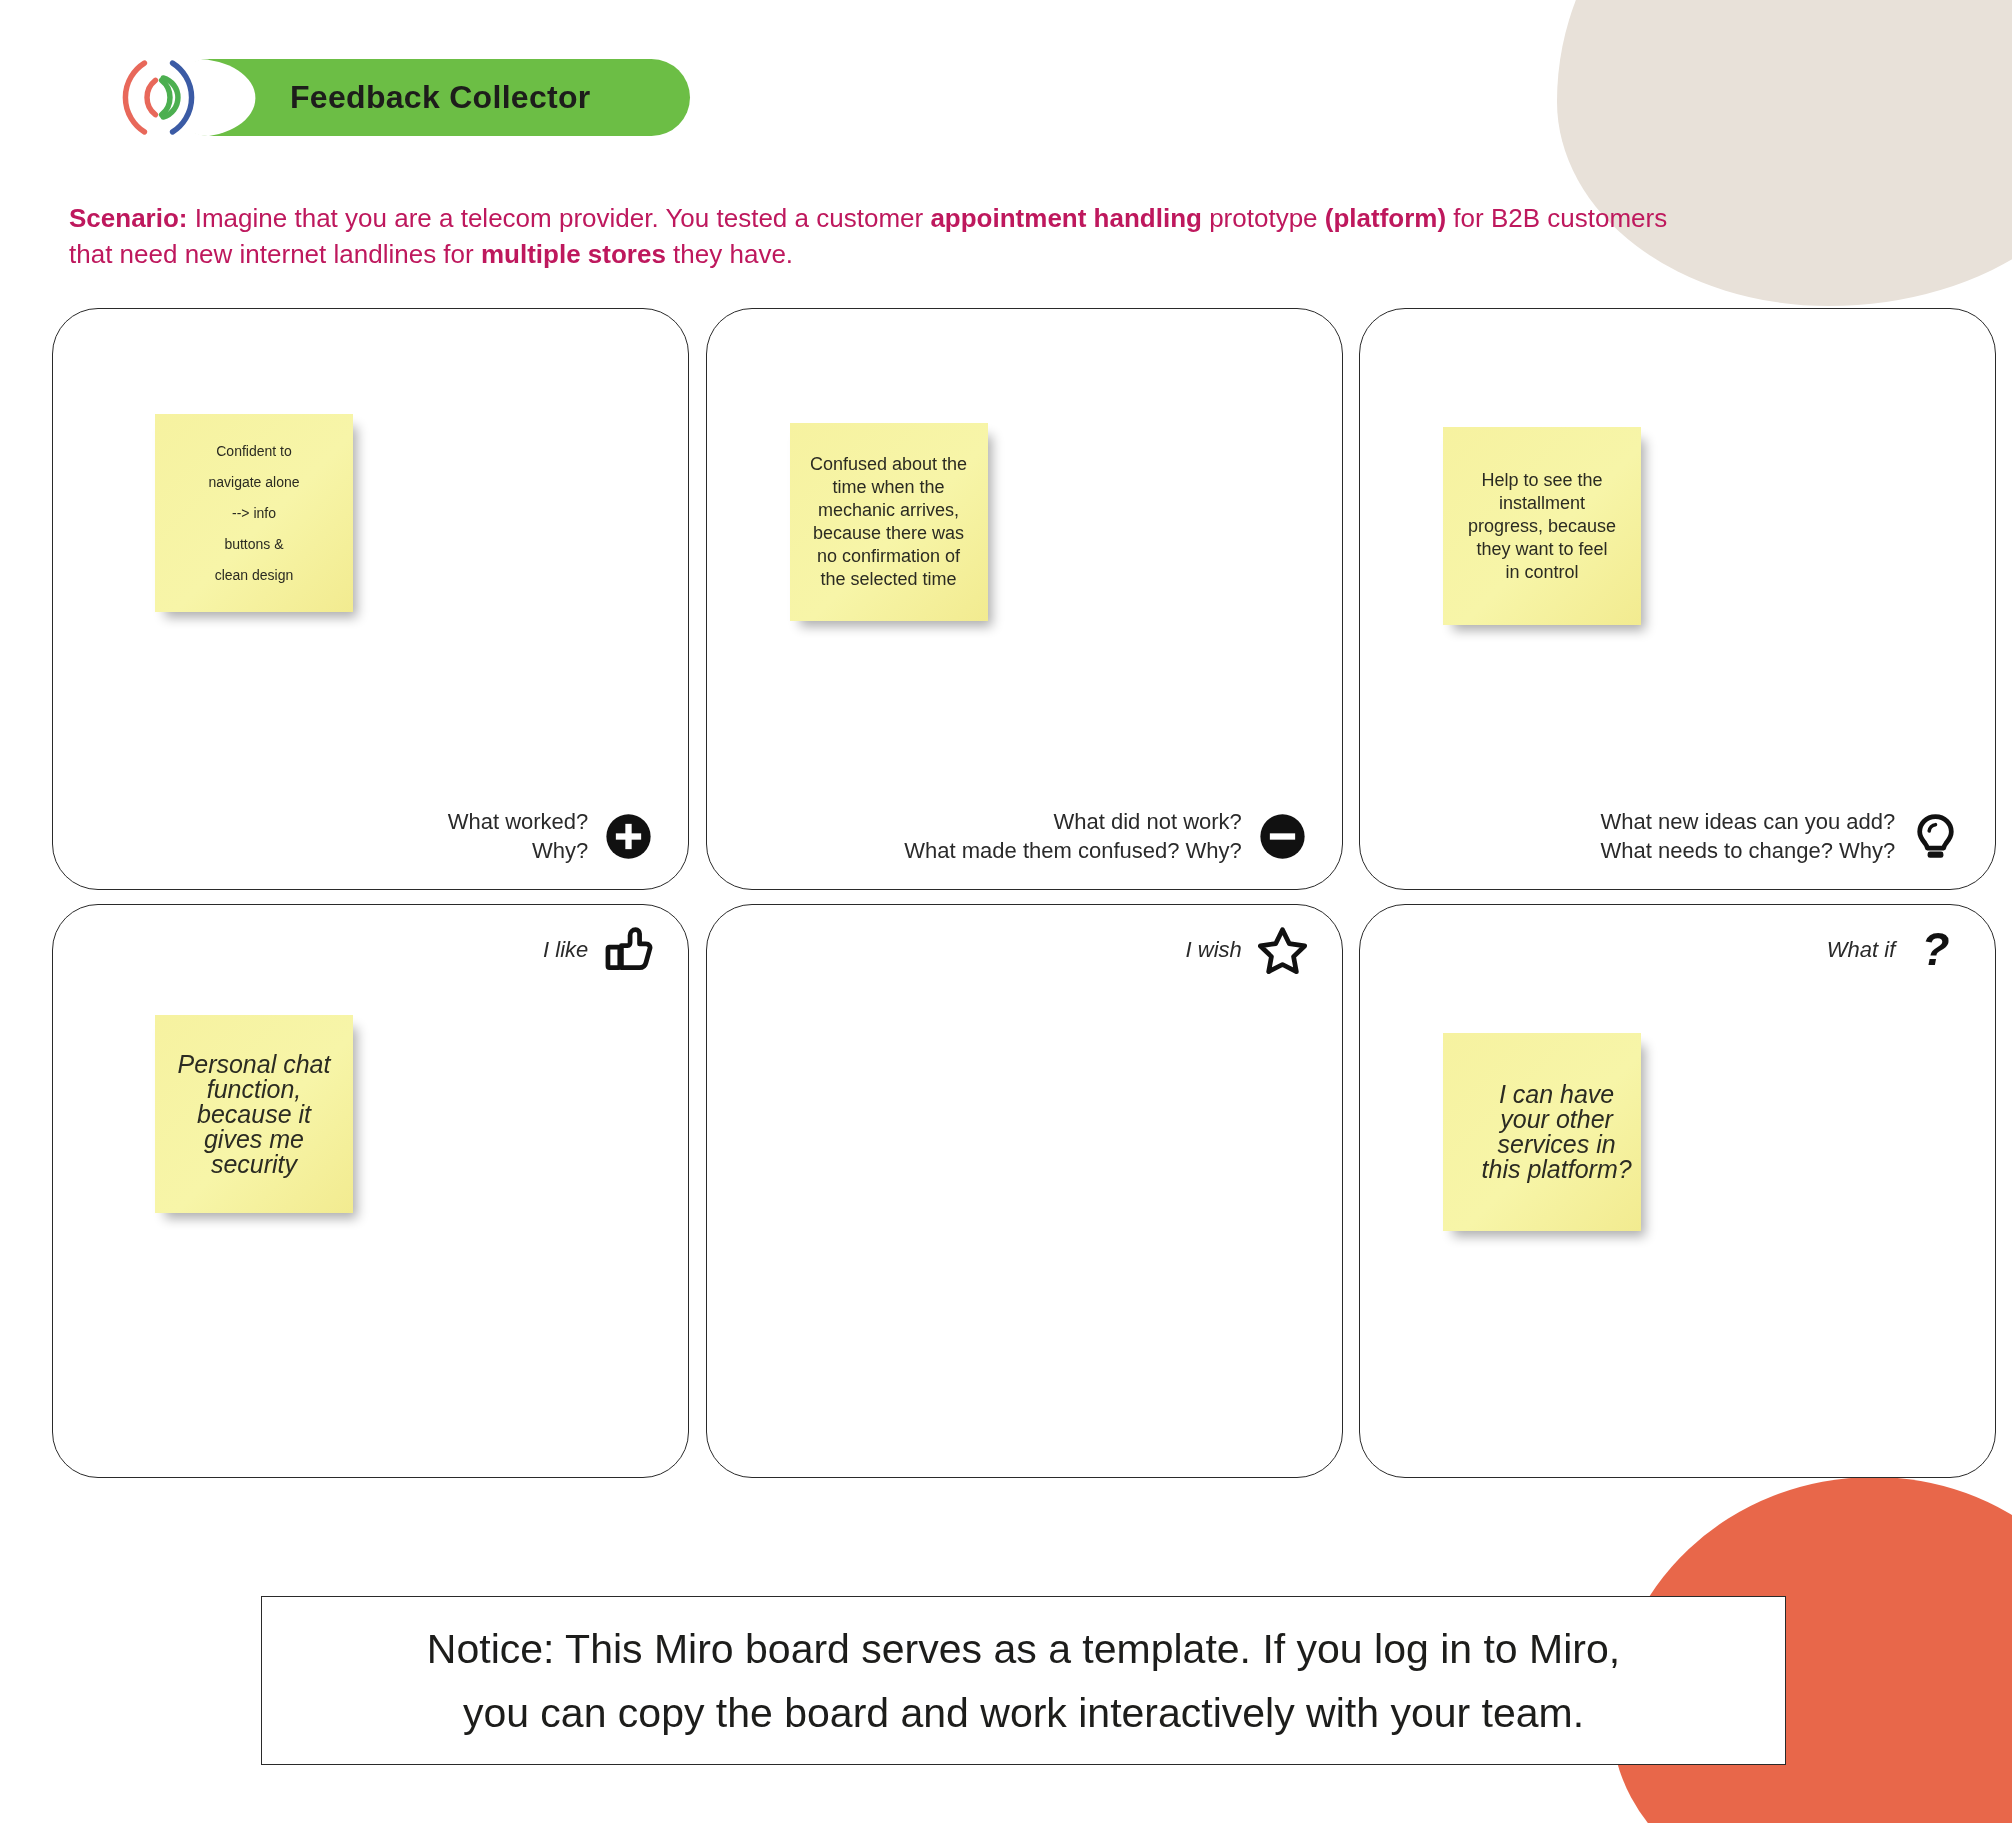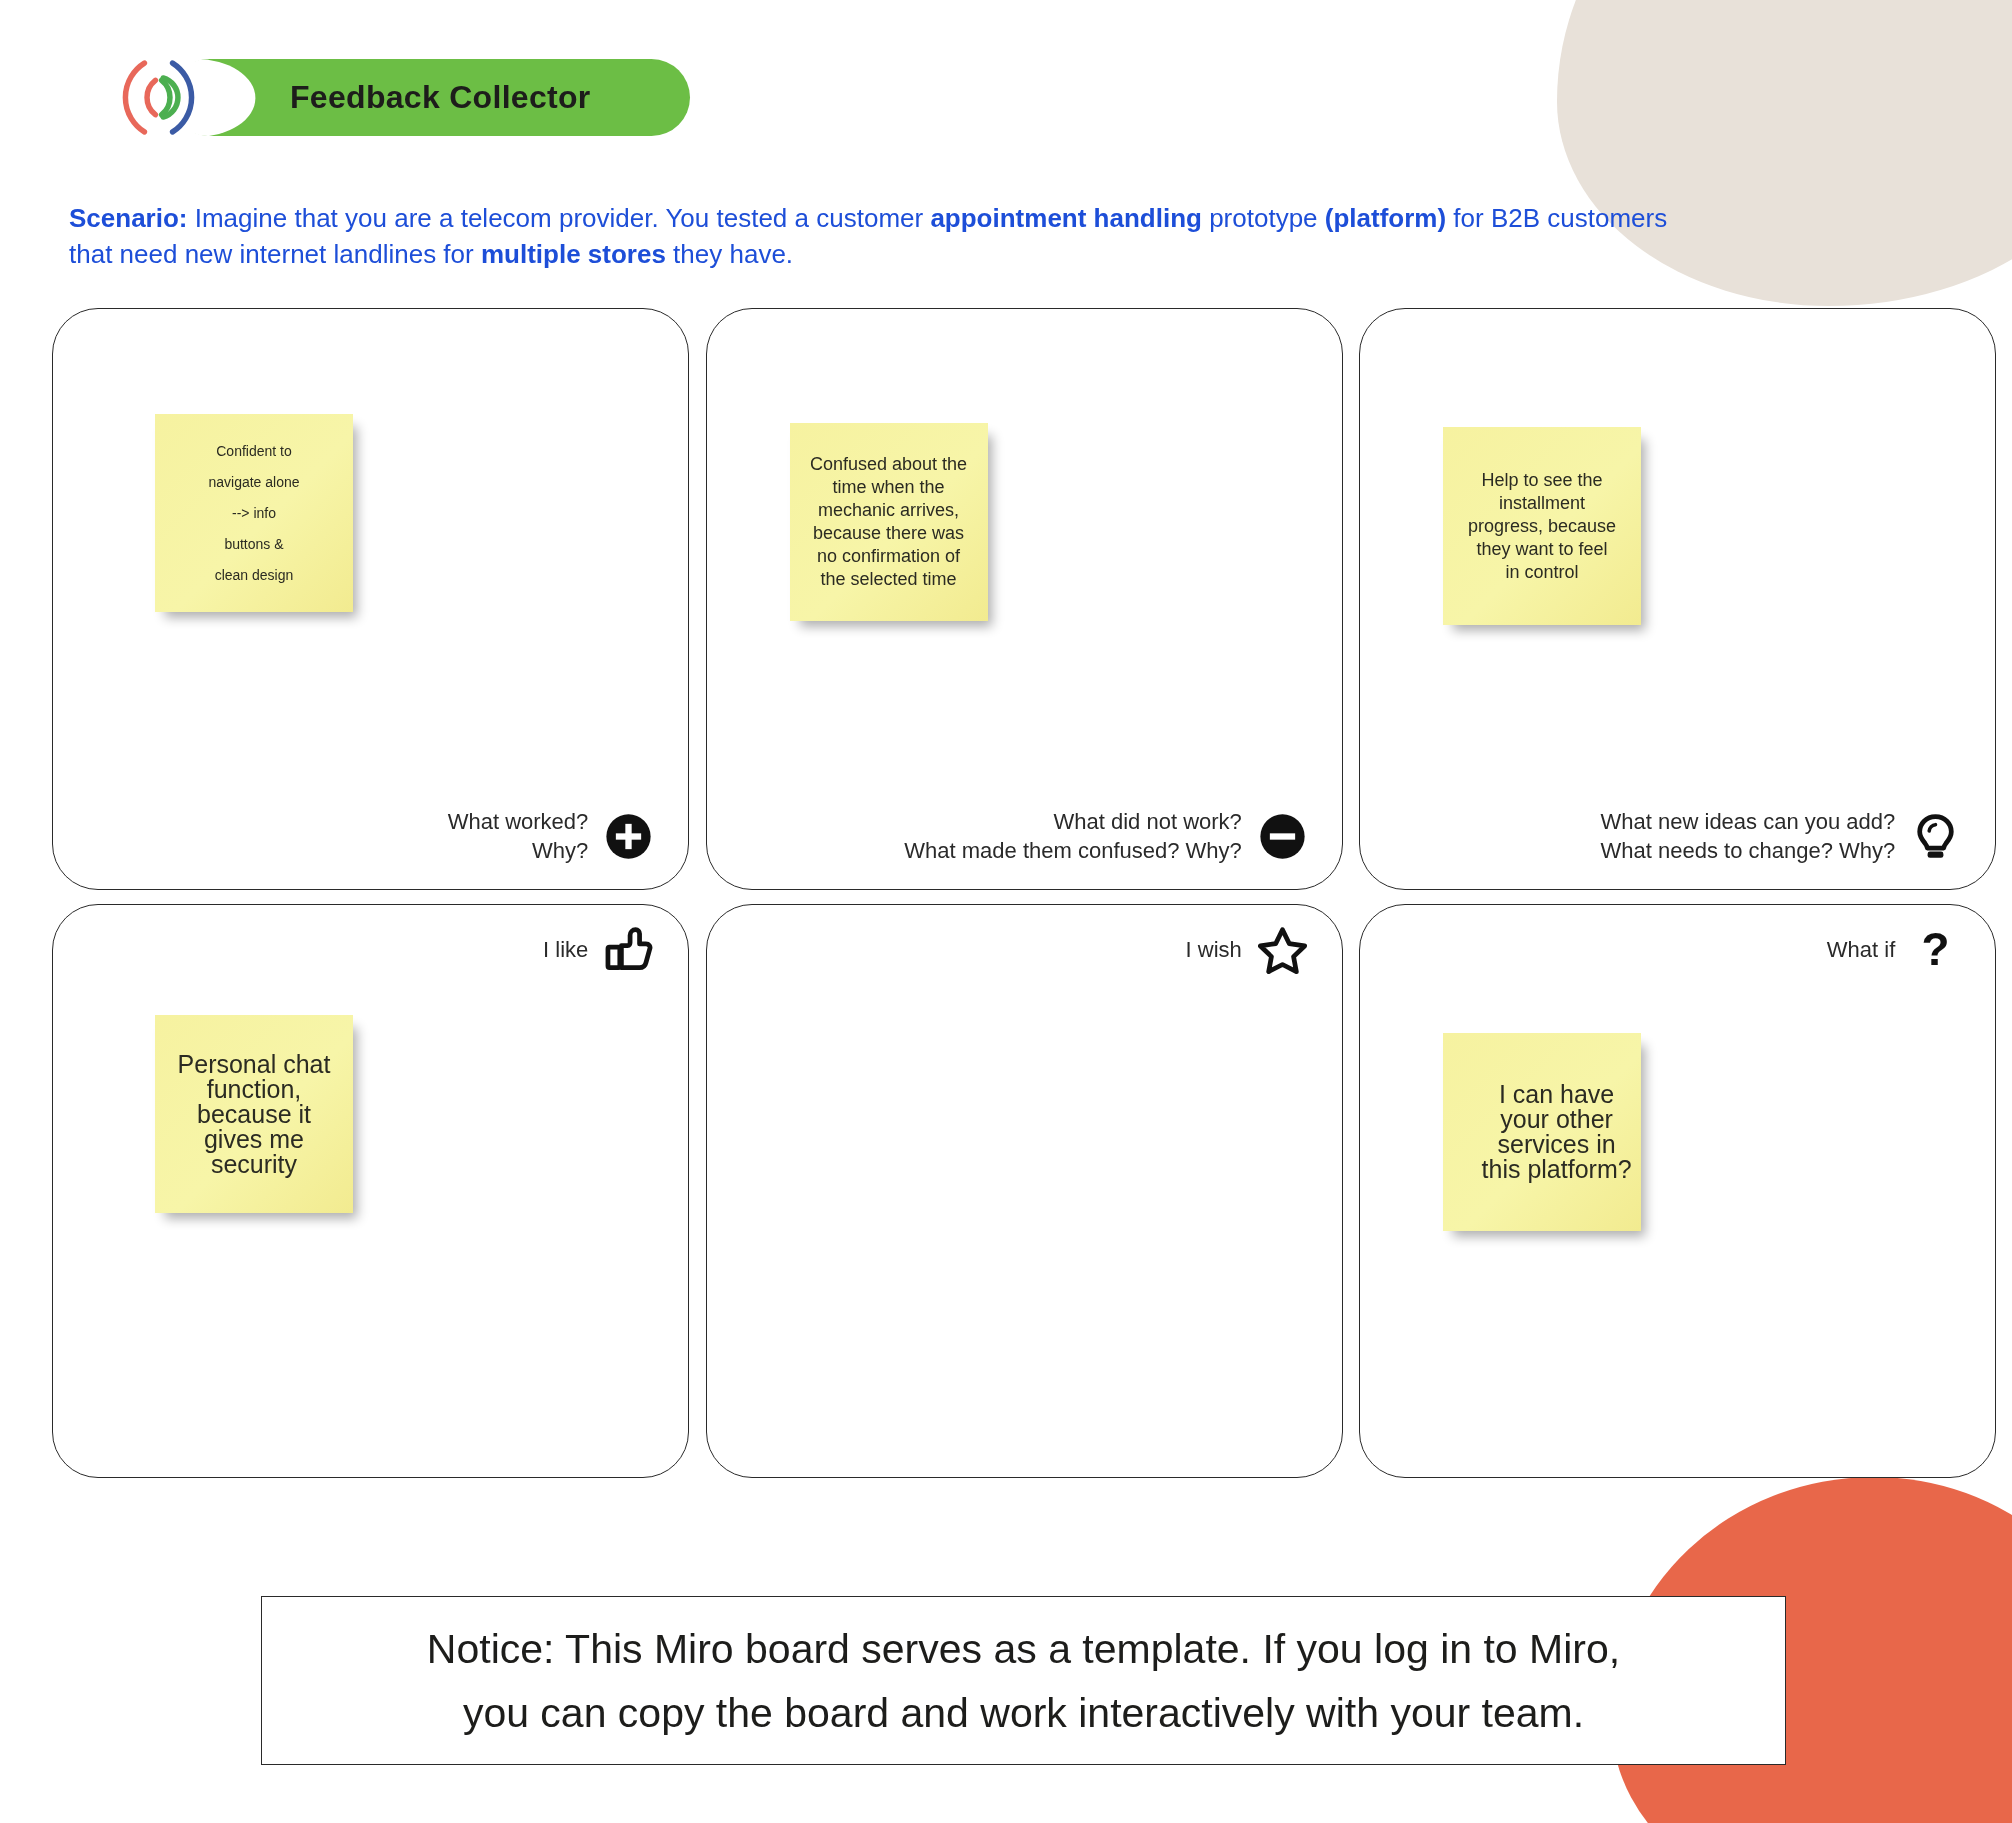--- a/index.html
+++ b/index.html
@@ -91,21 +91,21 @@
   }
 
   
   .scenario {
     position: absolute;
     top: 200px;
     left: 69px;
     width: 1714px;
     font-size: 26px;
     line-height: 36px;
-    color: #1d4ed8;
+    color: #be185d;
     font-family: "Liberation Sans Narrow", "Liberation Sans", sans-serif;
     z-index: 5;
   }
   .scenario b { font-weight: bold; }
 
   
   .grid {
     position: absolute;
     top: 308px;
     left: 52px;
@@ -117,21 +117,21 @@
 
   .quad {
     position: relative;
     width: 637px;
     height: 582px;
     border: 1.6px solid #2a2a2a;
     border-radius: 46px;
     background: #ffffff;
     flex: none;
   }
-  .quad.bottom { height: 574px; }
+  .quad.bottom { height: 574px; font-style: italic; }
 
   .quad-label {
     position: absolute;
     display: flex;
     align-items: center;
     gap: 15.7px;
     white-space: nowrap;
   }
   .quad-label.corner-br { right: 35px; bottom: 23.6px; }
   .quad-label.corner-tr { right: 35px; top: 20.4px; }

